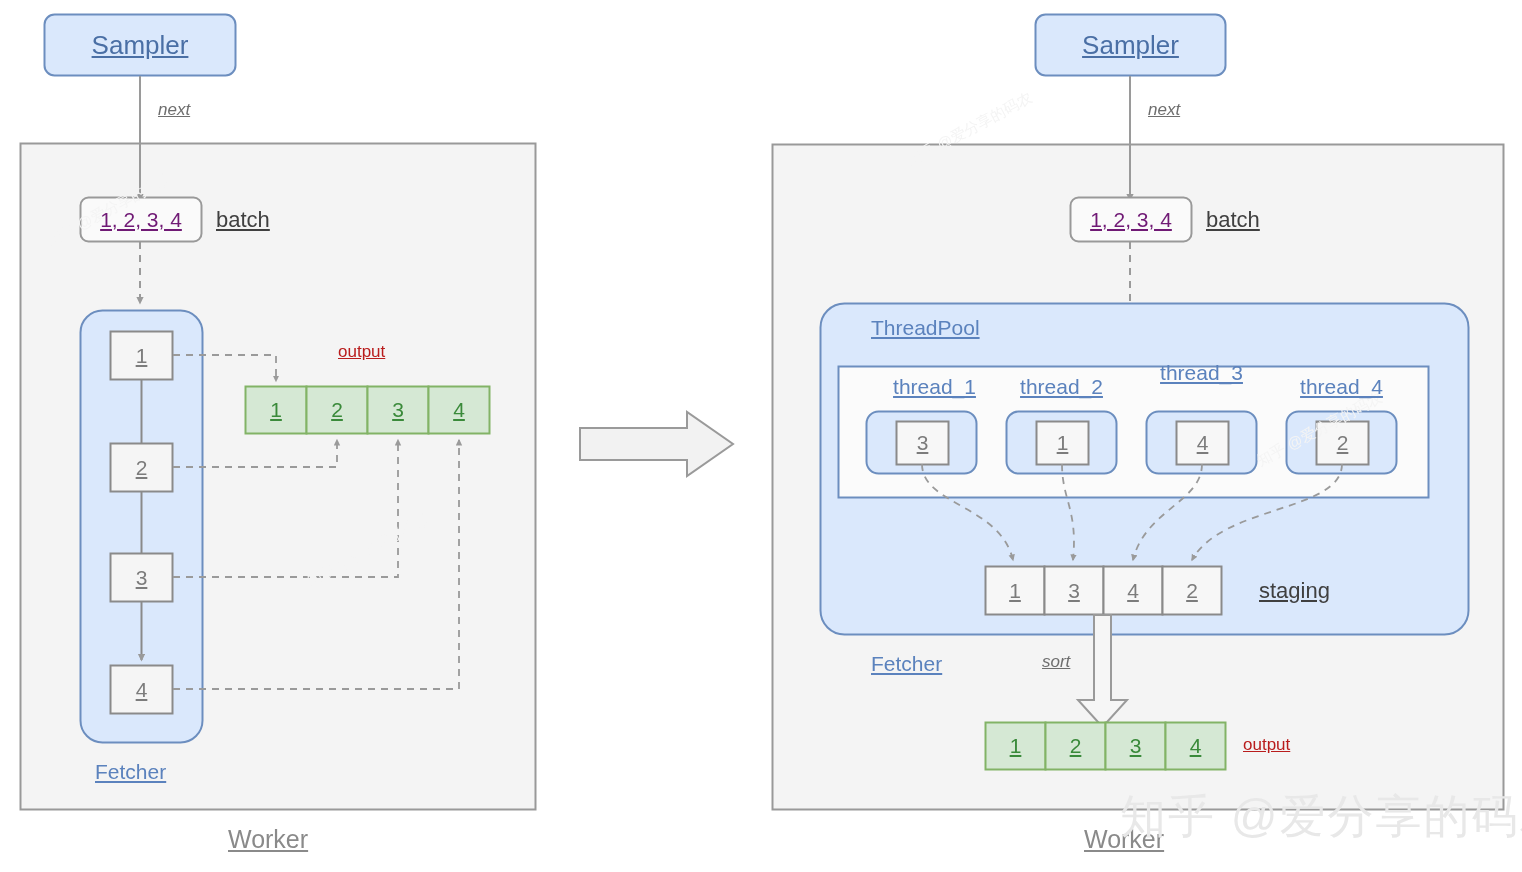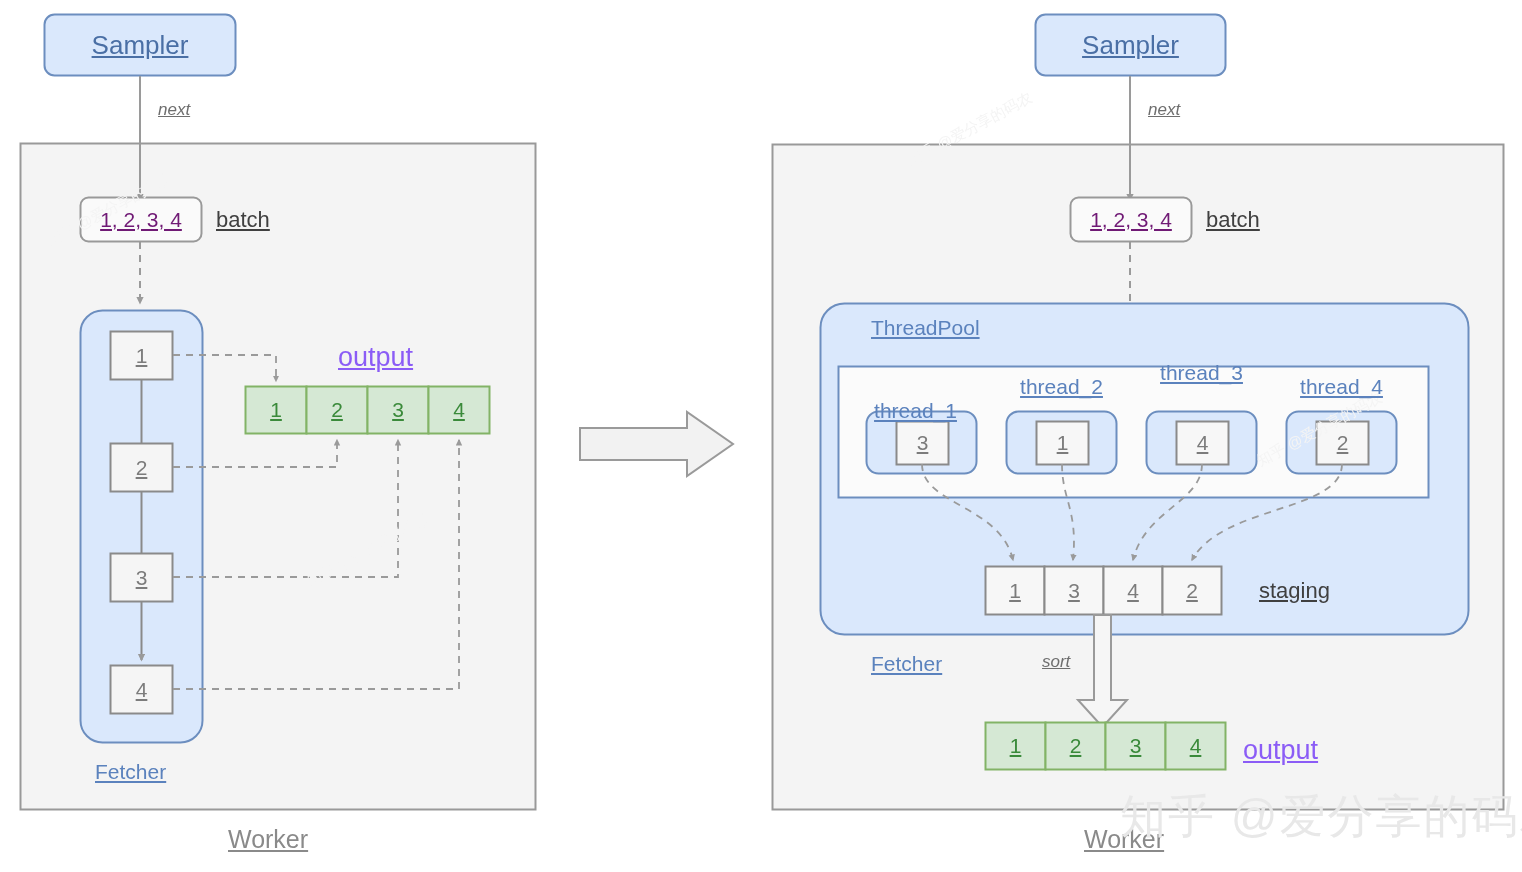--- a/index.html
+++ b/index.html
@@ -44,22 +44,22 @@
   .t-gray-small {
     font-size: 21px;
     color: #701a75;
   }
   .t-edge {
     font-size: 17px;
     color: #6e6e6e;
     font-style: italic;
   }
   .t-green {
-    font-size: 27px;
-    color: #8b5cf6;
+    font-size: 17px;
+    color: #b91c1c;
   }
   .t-cell-gray {
     font-size: 21px;
     color: #7c7c7c;
   }
   .t-cell-green {
     font-size: 21px;
     color: #3a8a3a;
   }
   .t-worker {
@@ -212,21 +212,21 @@
 
   <div class="node-text t-sampler center" style="left:1035px; top:14px; width:191px; height:62px;">Sampler</div>
 
   <div class="node-text t-edge" style="left:1148px; top:100px;">next</div>
 
   <div class="node-text t-gray-small center" style="left:1070px; top:197px; width:122px; height:45px;">1, 2, 3, 4</div>
   <div class="node-text t-gray-label" style="left:1206px; top:207px;">batch</div>
 
   <div class="node-text t-blue-label" style="left:871px; top:316px;">ThreadPool</div>
 
-  <div class="node-text t-blue-label center" style="left:857px; top:374px; width:117px; height:26px;margin-top:24px;">thread_1</div>
+  <div class="node-text t-blue-label center" style="left:876px; top:374px; width:117px; height:26px;">thread_1</div>
   <div class="node-text t-blue-label center" style="left:1003px; top:374px; width:117px; height:26px;">thread_2</div>
   <div class="node-text t-blue-label center" style="left:1143px; top:360px; width:117px; height:26px;text-align:center;">thread_3</div>
   <div class="node-text t-blue-label center" style="left:1283px; top:374px; width:117px; height:26px;">thread_4</div>
 
   <div class="node-text t-cell-gray center" style="left:896px; top:421px; width:53px; height:44px;">3</div>
   <div class="node-text t-cell-gray center" style="left:1036px; top:421px; width:53px; height:44px;">1</div>
   <div class="node-text t-cell-gray center" style="left:1176px; top:421px; width:53px; height:44px;">4</div>
   <div class="node-text t-cell-gray center" style="left:1316px; top:421px; width:53px; height:44px;">2</div>
 
   <div class="node-text t-cell-gray center" style="left:985px; top:566px; width:60px; height:49px;">1</div>

